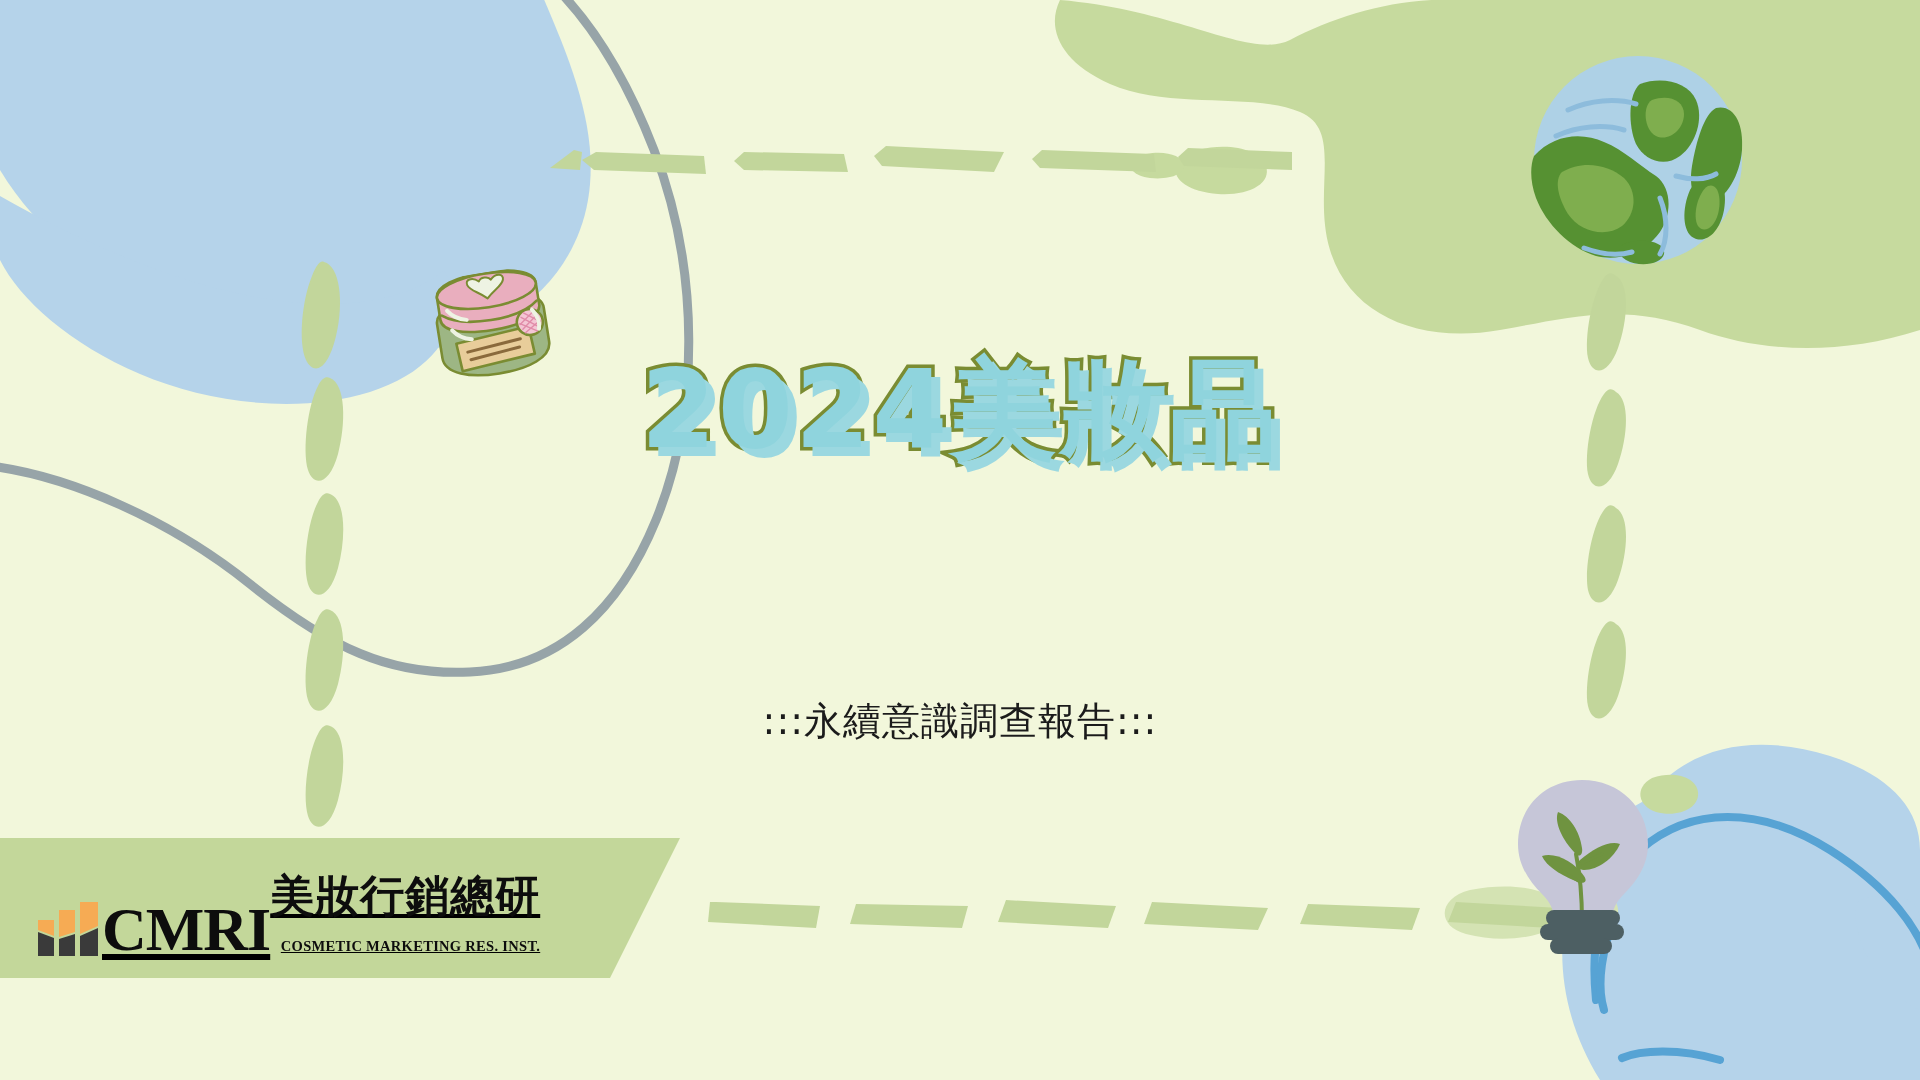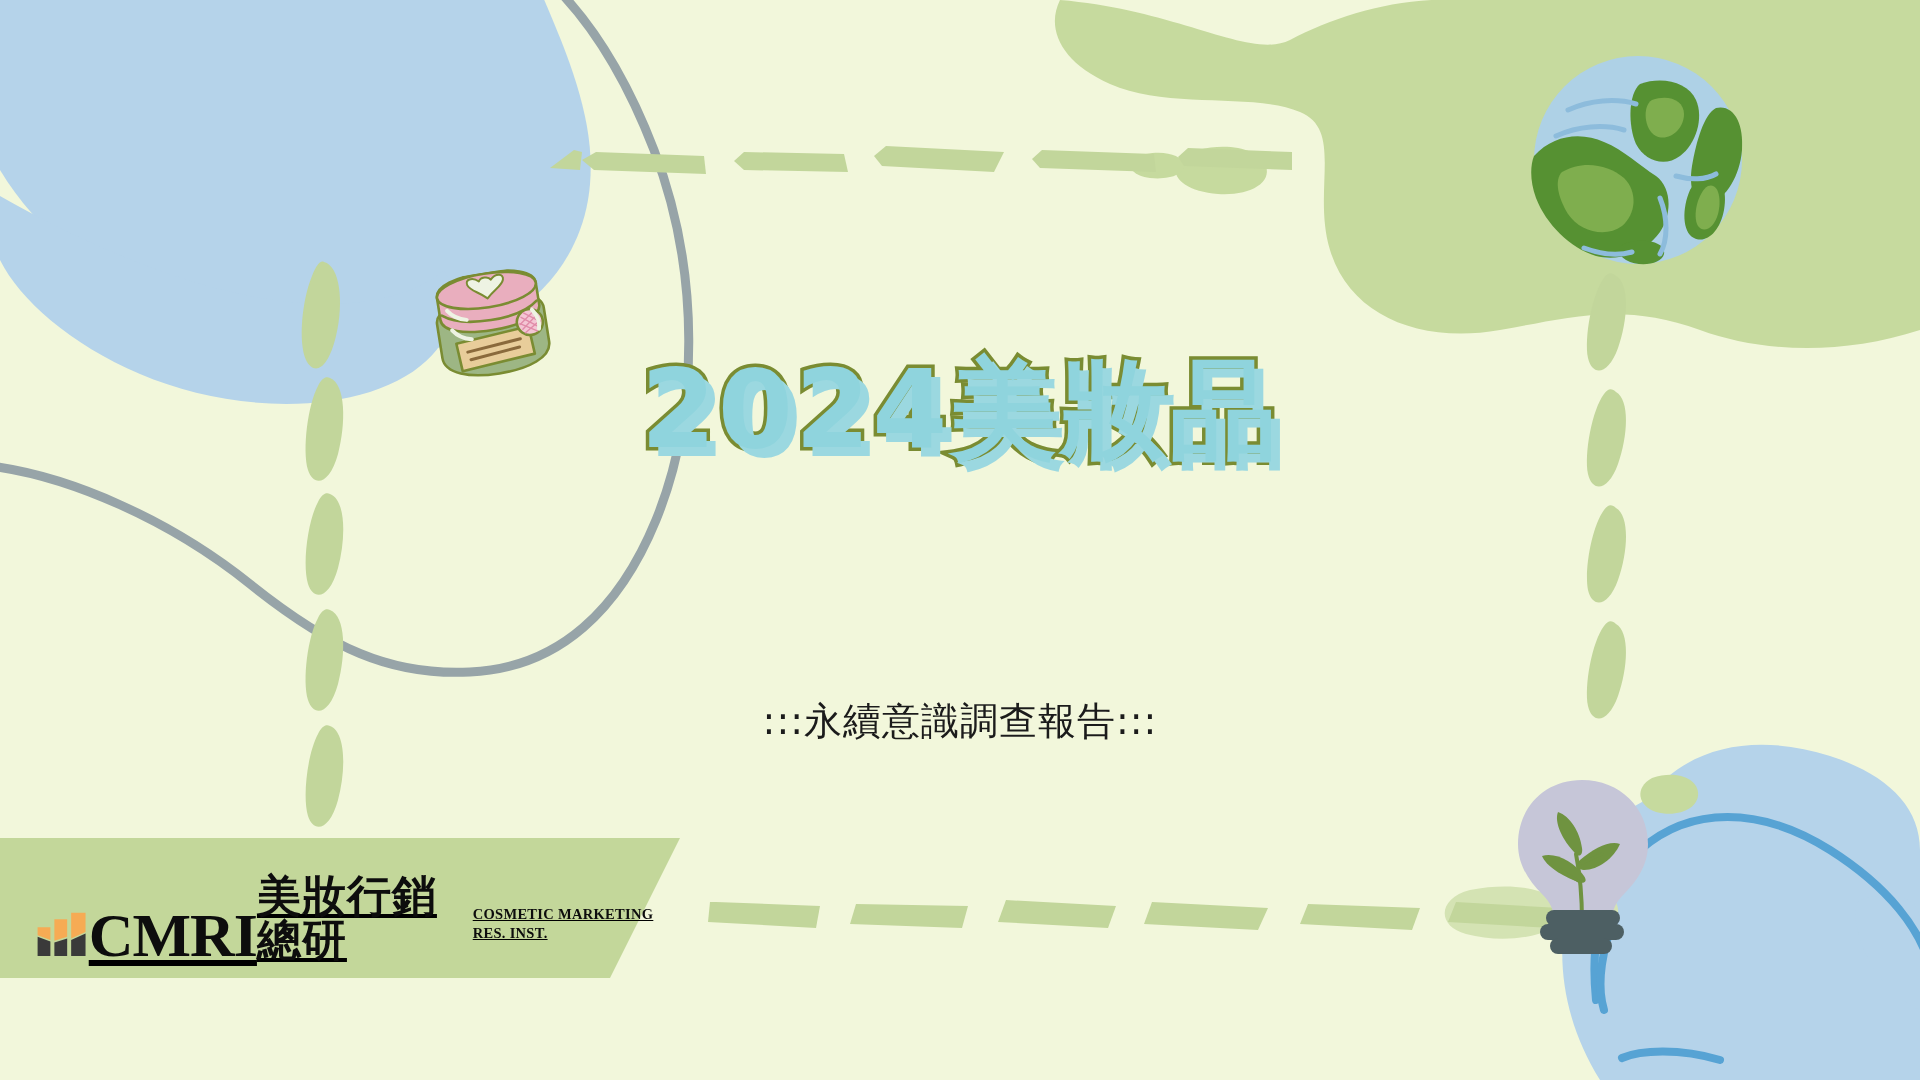--- a/index.html
+++ b/index.html
@@ -78,37 +78,37 @@
   }
   #logo-bars { width:66px; height:60px; display:block; }
   #logo-cmri {
     font-family:"Liberation Serif", serif;
     font-weight:bold;
     font-size:62px;
     line-height:0.86;
     color:#0d0d0d;
     letter-spacing:-1px;
   }
-  #logo-zh-wrap { display:flex; flex-direction:row; align-items:center; }
+  #logo-zh-wrap { display:flex; flex-direction:column; align-items:flex-end; }
   #logo-zh {
     font-family:"DejaVu Sans", sans-serif;
     font-weight:bold;
     font-size:44px;
     line-height:1.0;
     color:#0d0d0d;
     letter-spacing:1px;
   }
   #logo-en {
     font-family:"Liberation Serif", serif;
     font-weight:bold;
     font-size:14.5px;
     line-height:1.3;
     color:#0d0d0d;
     letter-spacing:0.3px;
-    margin-top:11px;
+    margin-top:19px;
   }
 </style>
 </head>
 <body>
 
 <div id="slide">
 
   <svg class="layer" viewBox="0 0 1920 1080" width="1920" height="1080" preserveAspectRatio="none">
 
     <rect x="0" y="0" width="1920" height="1080" fill="#f2f7db"></rect>

